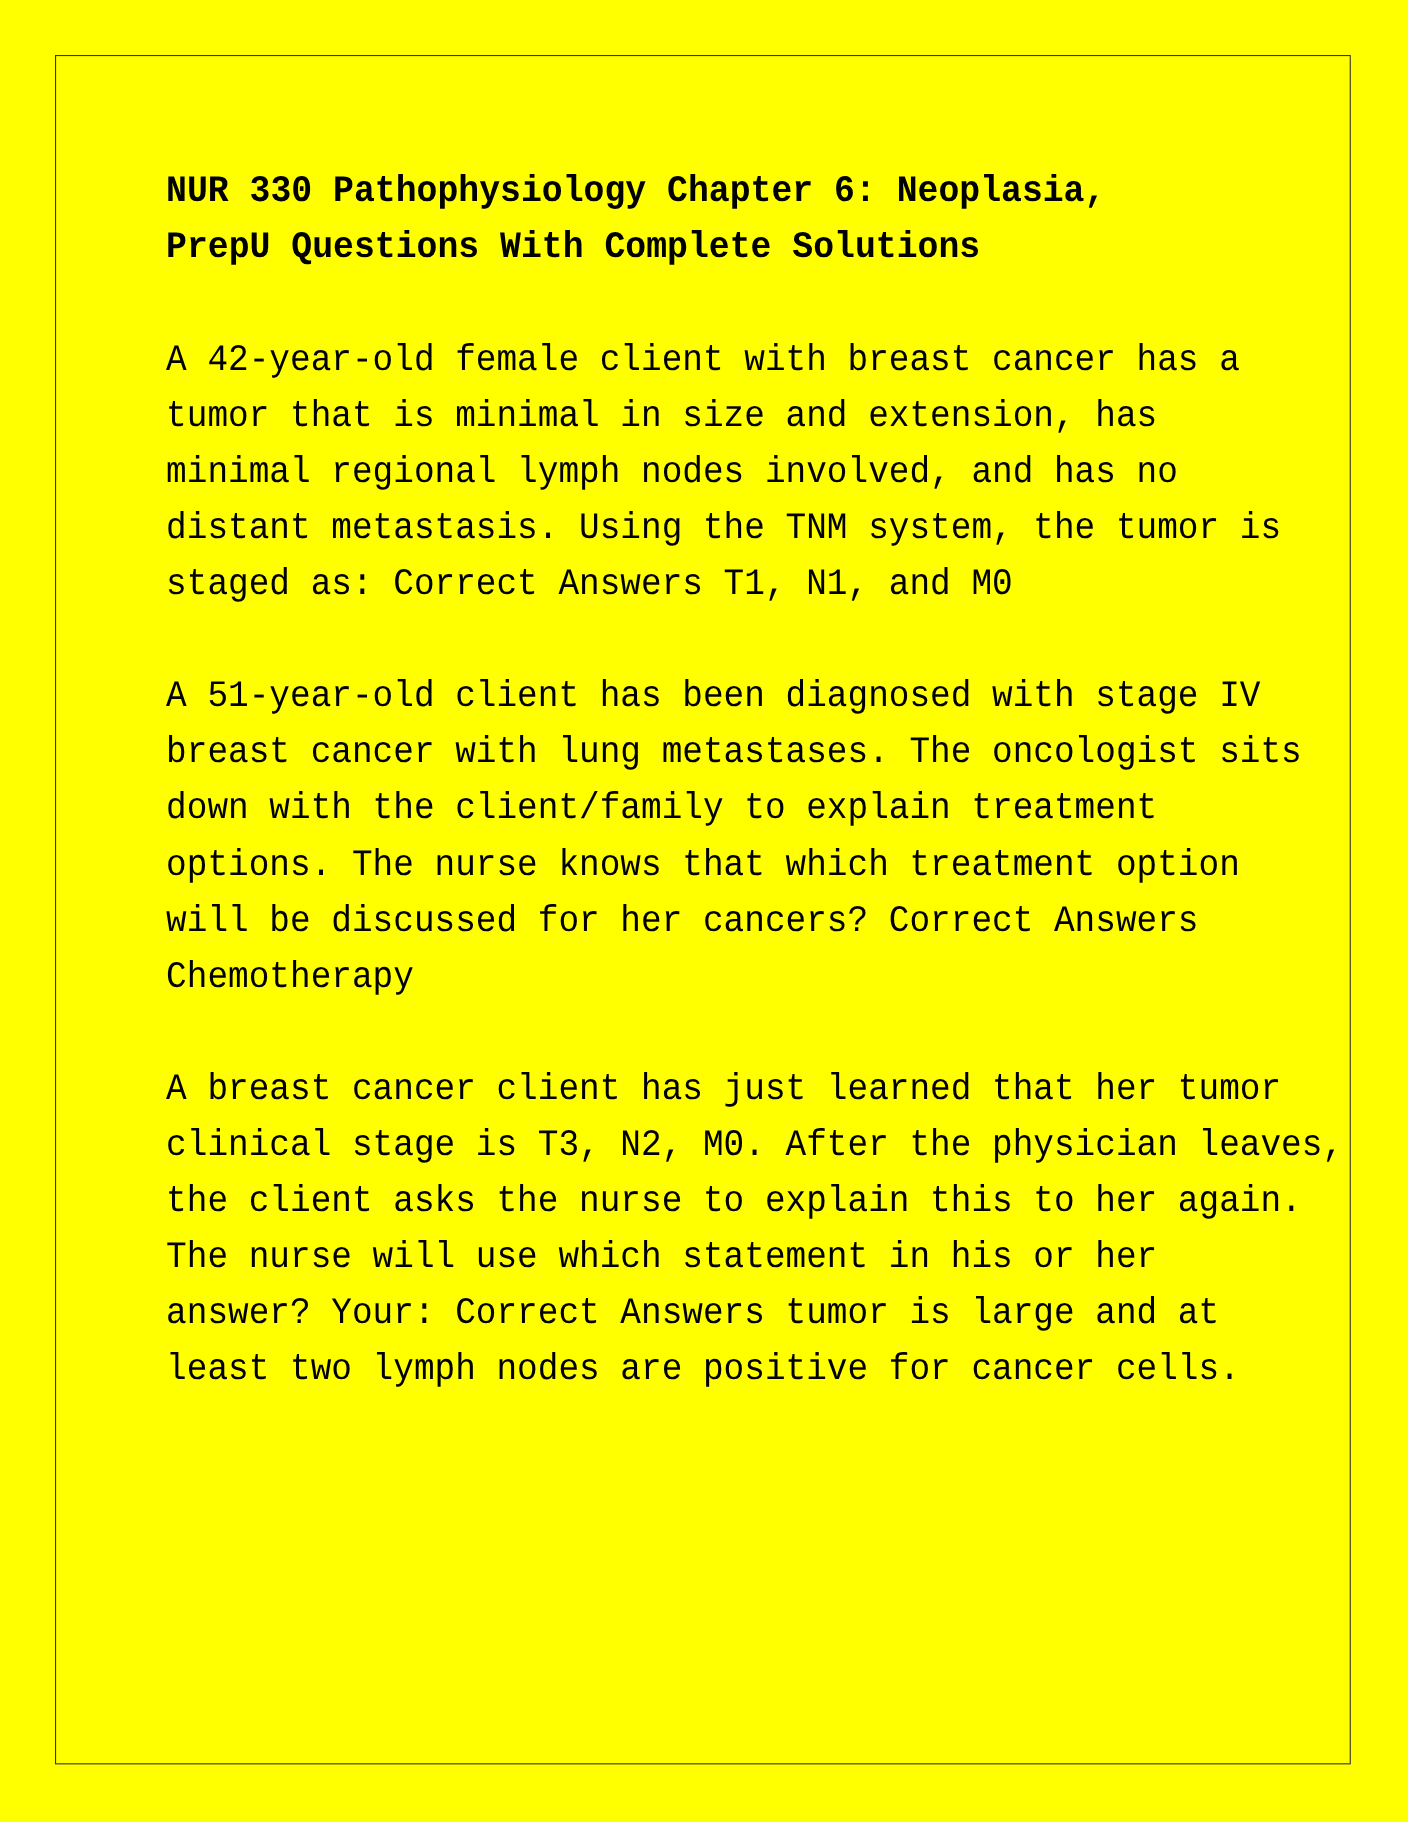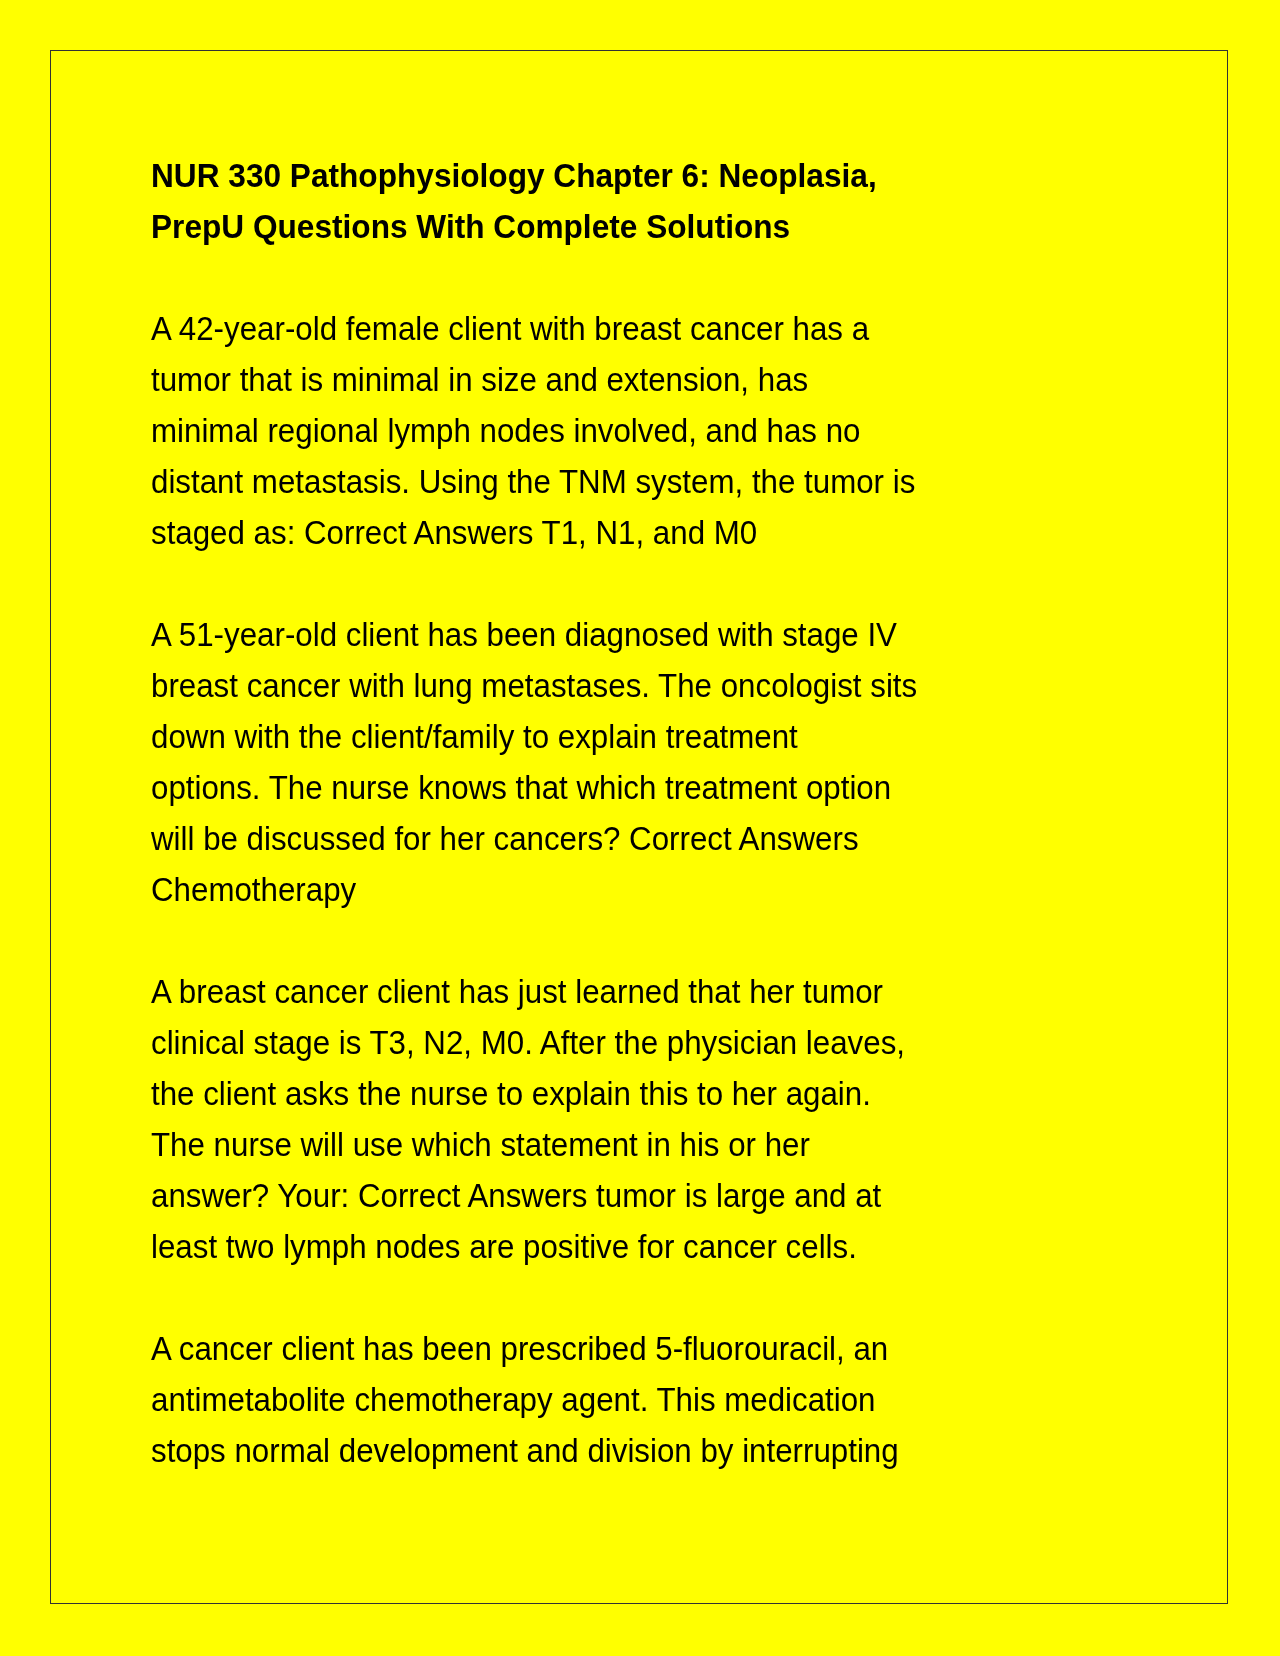--- a/index.html
+++ b/index.html
@@ -15,20 +15,21 @@
     position: absolute;
     left: 50px; top: 50px;
     width: 1178px; height: 1554px;
     border: 1.5px solid #333;
     box-sizing: border-box;
   }
   .content {
     position: absolute;
     left: 151px; top: 150px;
     width: 1000px;
+    font-family: Liberation Mono, monospace;
   }
   .line {
     display: block;
     white-space: nowrap;
     font-size: 34px;
     line-height: 51px;
     transform-origin: left center;
     transform: scaleX(0.92);
     height: 51px;
   }
@@ -69,18 +70,13 @@
 
   <div class="block">
     <span class="line">A breast cancer client has just learned that her tumor</span>
     <span class="line">clinical stage is T3, N2, M0. After the physician leaves,</span>
     <span class="line">the client asks the nurse to explain this to her again.</span>
     <span class="line">The nurse will use which statement in his or her</span>
     <span class="line">answer? Your:  Correct Answers  tumor is large and at</span>
     <span class="line">least two lymph nodes are positive for cancer cells.</span>
   </div>
 
-  <div class="block">
-    <span class="line">A cancer client has been prescribed 5-fluorouracil, an</span>
-    <span class="line">antimetabolite chemotherapy agent. This medication</span>
-    <span class="line">stops normal development and division by interrupting</span>
-  </div>
 </div>
 
 </body></html>

